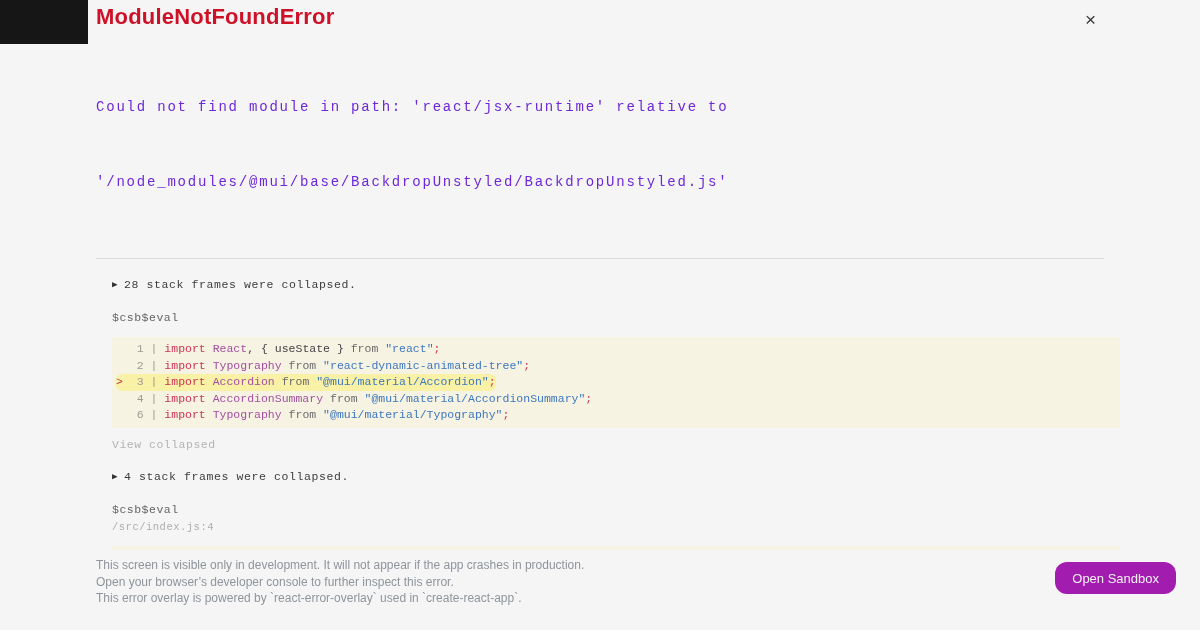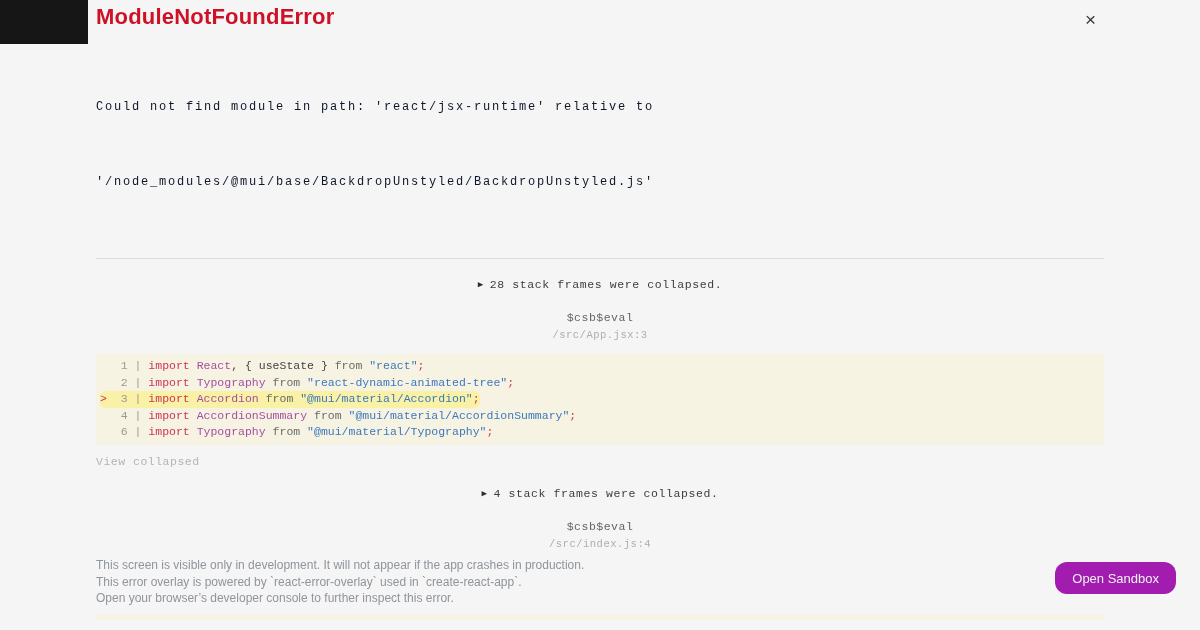--- a/index.html
+++ b/index.html
@@ -9,25 +9,25 @@
   .dark-corner { position:absolute; left:0; top:0; width:88px; height:44px; background:#161616; }
 
   .overlay { position:absolute; left:96px; top:0; width:1008px; }
 
   .overlay-header { position:relative; padding-top:4px; }
   .overlay-title { font-size:22px; font-weight:bold; color:#ce1126; letter-spacing:0.2px; }
   .close-btn { position:absolute; top:10px; right:8px; background:none; border:none; font-size:19px;
                color:#3a3a3a; cursor:pointer; line-height:1; font-family:"Liberation Sans",sans-serif; }
 
   .message { margin-top:15px; font-family:"Liberation Mono","DejaVu Sans Mono",monospace;
-             font-size:12px; letter-spacing:1.8px; line-height:25px; color:#0f172a; white-space:pre; }
+             font-size:14px; letter-spacing:1.8px; line-height:25px; color:#6d28d9; white-space:pre; }
 
   .divider { border:none; border-top:1px solid #dcdcdc; margin-top:13px; }
 
-  .frame { margin:0;text-align:center; }
+  .frame { margin:16px; }
   .collapse-row { margin-top:19px; font-family:"Liberation Mono","DejaVu Sans Mono",monospace;
                   font-size:11.5px; letter-spacing:0.6px; color:#3d3d3d; cursor:pointer; white-space:pre; }
   .arrow { font-size:9px; color:#2e2e2e; display:inline-block; transform:translateY(-1px); margin-right:6px; }
   .fn   { margin-top:20px; font-family:"Liberation Mono","DejaVu Sans Mono",monospace;
           font-size:11.5px; letter-spacing:0.5px; color:#656565; }
   .file { margin-top:5px; font-family:"Liberation Mono","DejaVu Sans Mono",monospace;
           font-size:10.5px; letter-spacing:0.5px; color:#aeaeae; }
 
   .code-block { margin-top:13px; background:#f7f3e2; padding:4px 0 4px 4px; width:1008px; }
   .code-row { font-family:"Liberation Mono","DejaVu Sans Mono",monospace; font-size:11.5px;
@@ -66,21 +66,20 @@
     <div>Could not find module in path: 'react/jsx-runtime' relative to</div>
     <div>'/node_modules/@mui/base/BackdropUnstyled/BackdropUnstyled.js'</div>
   </div>
 
   <hr class="divider">
 
   <div>
       <div class="frame">
         <div class="collapse-row"><span class="arrow">▶</span>28 stack frames were collapsed.</div>
         <div class="fn">$csb$eval</div>
-        <div class="file">/src/App.jsx:3</div>
         <div class="code-block">
           <div class="code-row"><span class="tk-gutter">  </span><span class="tk-gutter"> 1 | </span><span class="tk-kw">import</span><span class="tk-tx"> </span><span class="tk-id">React</span><span class="tk-tx">, { useState } </span><span class="tk-pl">from</span><span class="tk-tx"> </span><span class="tk-str">"react"</span><span class="tk-kw">;</span></div>
           <div class="code-row"><span class="tk-gutter">  </span><span class="tk-gutter"> 2 | </span><span class="tk-kw">import</span><span class="tk-tx"> </span><span class="tk-id">Typography</span><span class="tk-tx"> </span><span class="tk-pl">from</span><span class="tk-tx"> </span><span class="tk-str">"react-dynamic-animated-tree"</span><span class="tk-kw">;</span></div>
           <div class="code-row hl"><span class="tk-marker">&gt; </span><span class="tk-gutter"> 3 | </span><span class="tk-kw">import</span><span class="tk-tx"> </span><span class="tk-id">Accordion</span><span class="tk-tx"> </span><span class="tk-pl">from</span><span class="tk-tx"> </span><span class="tk-str">"@mui/material/Accordion"</span><span class="tk-kw">;</span></div>
           <div class="code-row"><span class="tk-gutter">  </span><span class="tk-gutter"> 4 | </span><span class="tk-kw">import</span><span class="tk-tx"> </span><span class="tk-id">AccordionSummary</span><span class="tk-tx"> </span><span class="tk-pl">from</span><span class="tk-tx"> </span><span class="tk-str">"@mui/material/AccordionSummary"</span><span class="tk-kw">;</span></div>
           <div class="code-row"><span class="tk-gutter">  </span><span class="tk-gutter"> 6 | </span><span class="tk-kw">import</span><span class="tk-tx"> </span><span class="tk-id">Typography</span><span class="tk-tx"> </span><span class="tk-pl">from</span><span class="tk-tx"> </span><span class="tk-str">"@mui/material/Typography"</span><span class="tk-kw">;</span></div>
         </div>
         <div class="view-compiled">View collapsed</div>
       </div>
       <div class="frame">
@@ -91,16 +90,16 @@
           <div class="code-row"><span class="tk-gutter">  </span><span class="tk-gutter"> 1 | </span><span class="tk-kw">import</span><span class="tk-tx"> </span><span class="tk-id">React</span><span class="tk-tx"> </span><span class="tk-pl">from</span><span class="tk-tx"> </span><span class="tk-str">"react"</span><span class="tk-kw">;</span></div>
           <div class="code-row"><span class="tk-gutter">  </span><span class="tk-gutter"> 2 | </span><span class="tk-kw">import</span><span class="tk-tx"> </span><span class="tk-id">ReactDOM</span><span class="tk-tx"> </span><span class="tk-pl">from</span><span class="tk-tx"> </span><span class="tk-str">"react-dom"</span><span class="tk-kw">;</span></div>
           <div class="code-row"><span class="tk-gutter">  </span><span class="tk-gutter"> 3 | </span></div>
         </div>
       </div>
     </div>
 </div>
 
 <div class="footer">
   <p>This screen is visible only in development. It will not appear if the app crashes in production.</p>
+  <p>Open your browser’s developer console to further inspect this error.</p>
   <p>This error overlay is powered by `react-error-overlay` used in `create-react-app`.</p>
-  <p>Open your browser’s developer console to further inspect this error.</p>
   <button class="open-sandbox">Open Sandbox</button>
 </div>
 
 </body></html>

